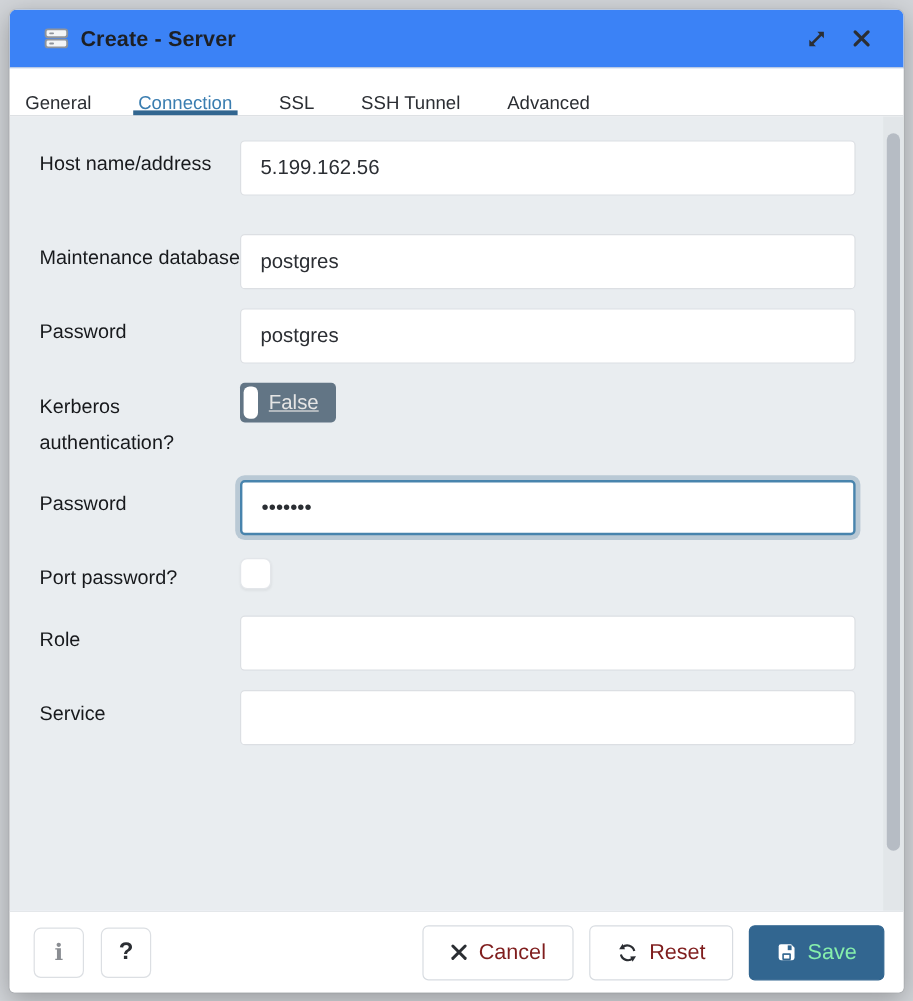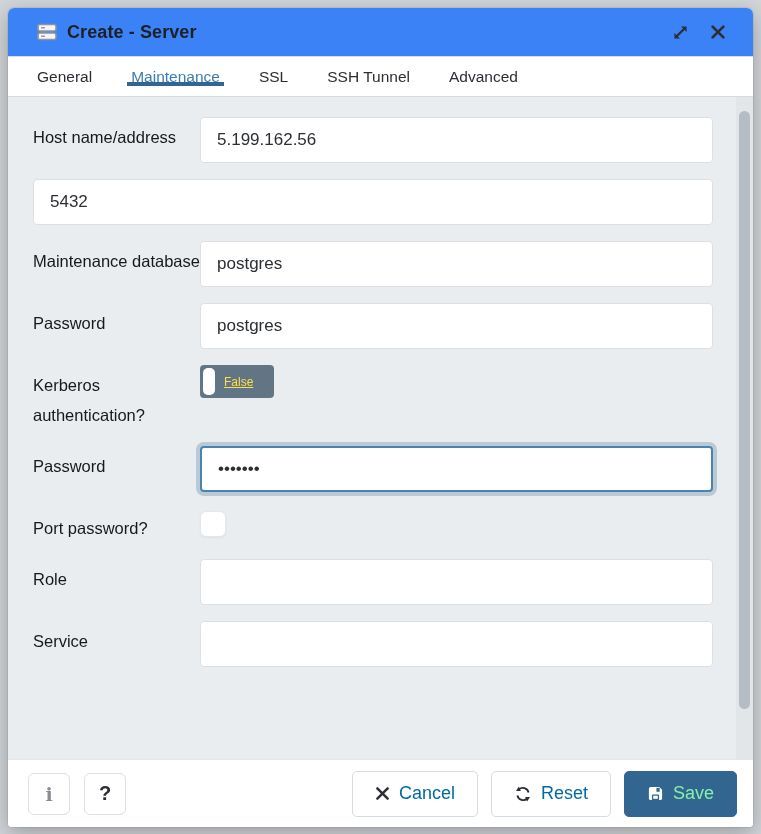--- a/index.html
+++ b/index.html
@@ -45,22 +45,22 @@
     cursor: pointer;
     margin-left: 8px;
     background: none; border: none;
   }
 
   
   .tabbar {
     height: 40px;
     flex: 0 0 40px;
     display: flex;
-    align-items: center;
-    padding-left: 27px;
+    align-items: flex-end;
+    padding-left: 11px;
     background: #ffffff;
     border-bottom: 1px solid #d6dade;
   }
   .tab {
     position: relative;
     display: flex;
     align-items: center;
     padding: 0 2px;
     margin-right: 35px;
     font-size: 15.5px;
@@ -131,22 +131,22 @@
     border: none;
   }
   .toggle .knob {
     position: absolute;
     left: 3px; top: 3px;
     width: 12px; height: 27px;
     background: #ffffff;
     border-radius: 5px;
   }
   .toggle .tg-label {
-    color: #fde047;
-    font-size: 12px;
+    color: #e5e5e5;
+    font-size: 17px;
     text-decoration: underline;
   }
   
   .checkbox {
     width: 26px; height: 26px;
     background: #ffffff;
     border: 1px solid #e3e6ea;
     border-radius: 6px;
     box-shadow: 0 1px 2px rgba(0,0,0,0.05);
     cursor: pointer;
@@ -201,21 +201,21 @@
   .btn {
     height: 46px;
     border: 1px solid #d8dce1;
     border-radius: 5px;
     background: #ffffff;
     display: inline-flex;
     align-items: center;
     justify-content: center;
     gap: 9px;
     font-size: 18px;
-    color: #0369a1;
+    color: #7f1d1d;
     padding: 0 22px;
     margin-left: 13px;
     cursor: pointer;
     font-family: inherit;
   }
   .btn.primary {
     background: #326690;
     border-color: #326690;
     color: #86efac;
   }
@@ -247,39 +247,36 @@
     <button class="win-btn" title="">
       <svg width="18" height="18" viewBox="0 0 20 20">
         <line x1="4" y1="4" x2="16" y2="16" stroke="#2b2e33" stroke-width="3" stroke-linecap="round"></line>
         <line x1="16" y1="4" x2="4" y2="16" stroke="#2b2e33" stroke-width="3" stroke-linecap="round"></line>
       </svg>
     </button>
   </div>
 
   <div class="tabbar">
     <button class="tab">General</button>
-    <button class="tab active">Maintenance</button>
+    <button class="tab active">Connection</button>
     <button class="tab">SSL</button>
     <button class="tab">SSH Tunnel</button>
     <button class="tab">Advanced</button>
   </div>
 
   <div class="content">
 
     <div class="row">
       <div class="lbl">Host name/address</div>
       <div class="field">
         <input class="txt-input" type="text" value="5.199.162.56" style="">
       </div>
     </div>
 
     <div class="row">
-      <div class="field">
-        <input class="txt-input" type="text" value="5432" style="">
-      </div>
     </div>
 
     <div class="row">
       <div class="lbl">Maintenance database</div>
       <div class="field">
         <input class="txt-input" type="text" value="postgres" style="">
       </div>
     </div>
 
     <div class="row">

